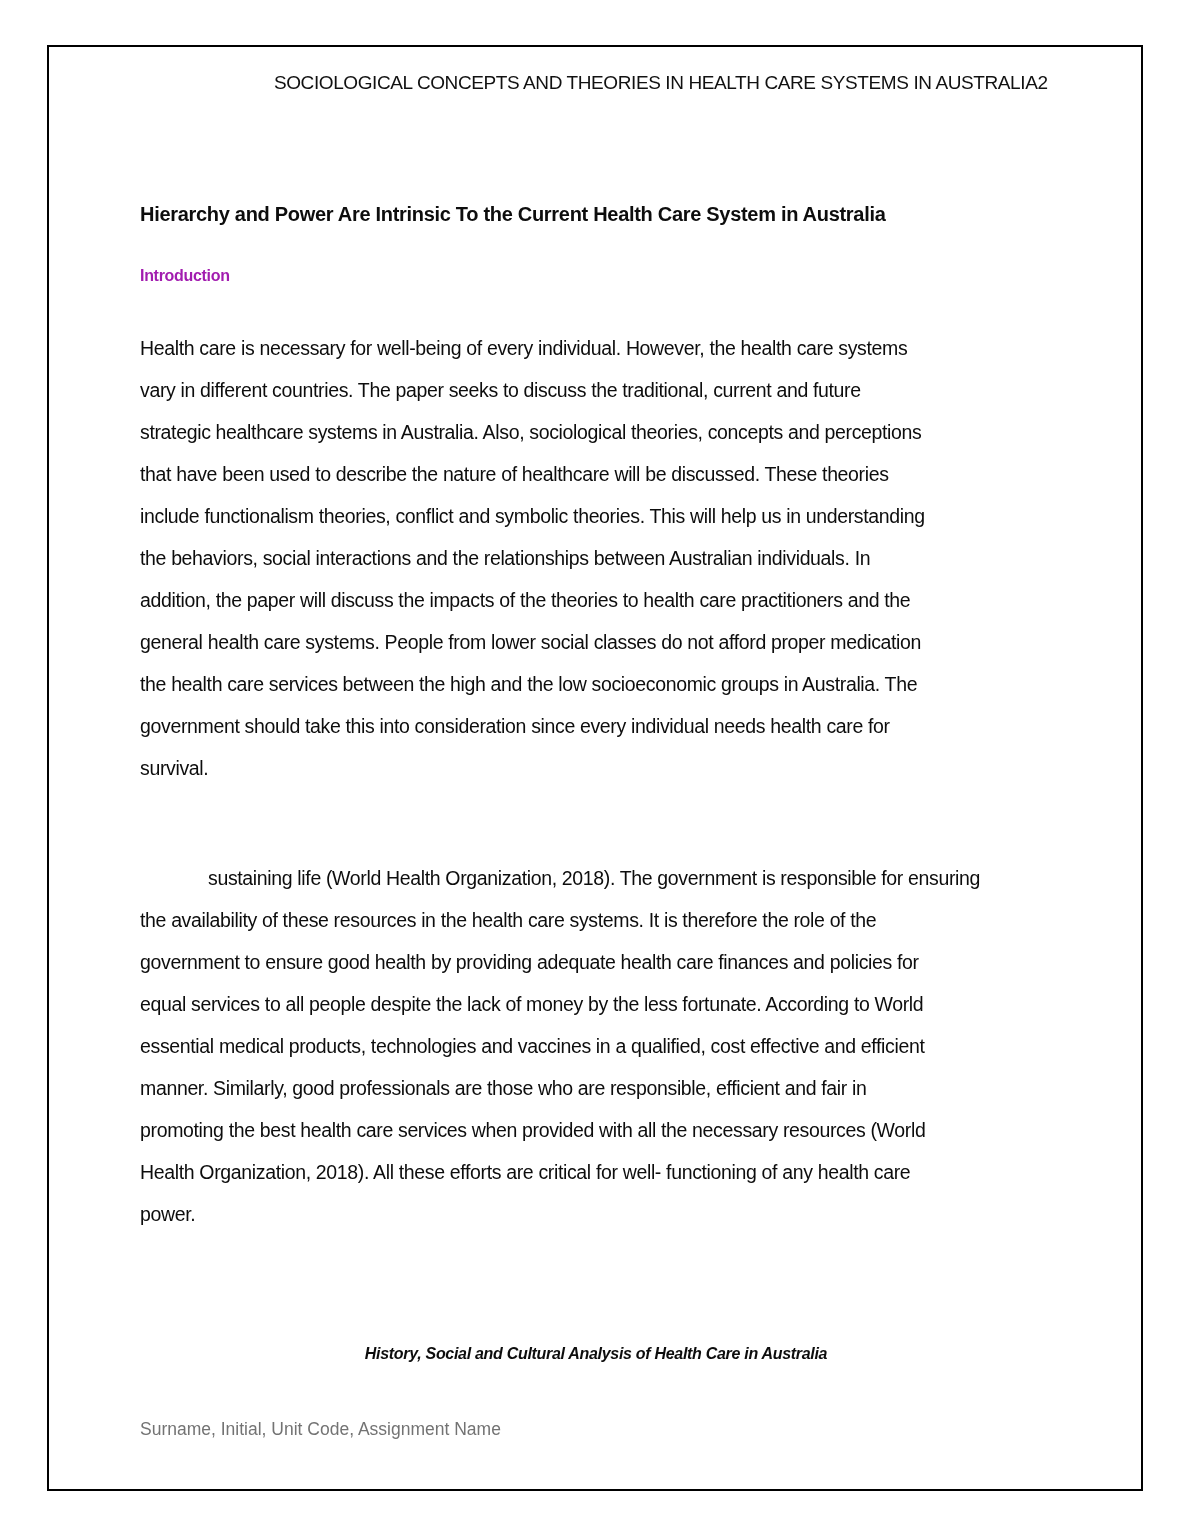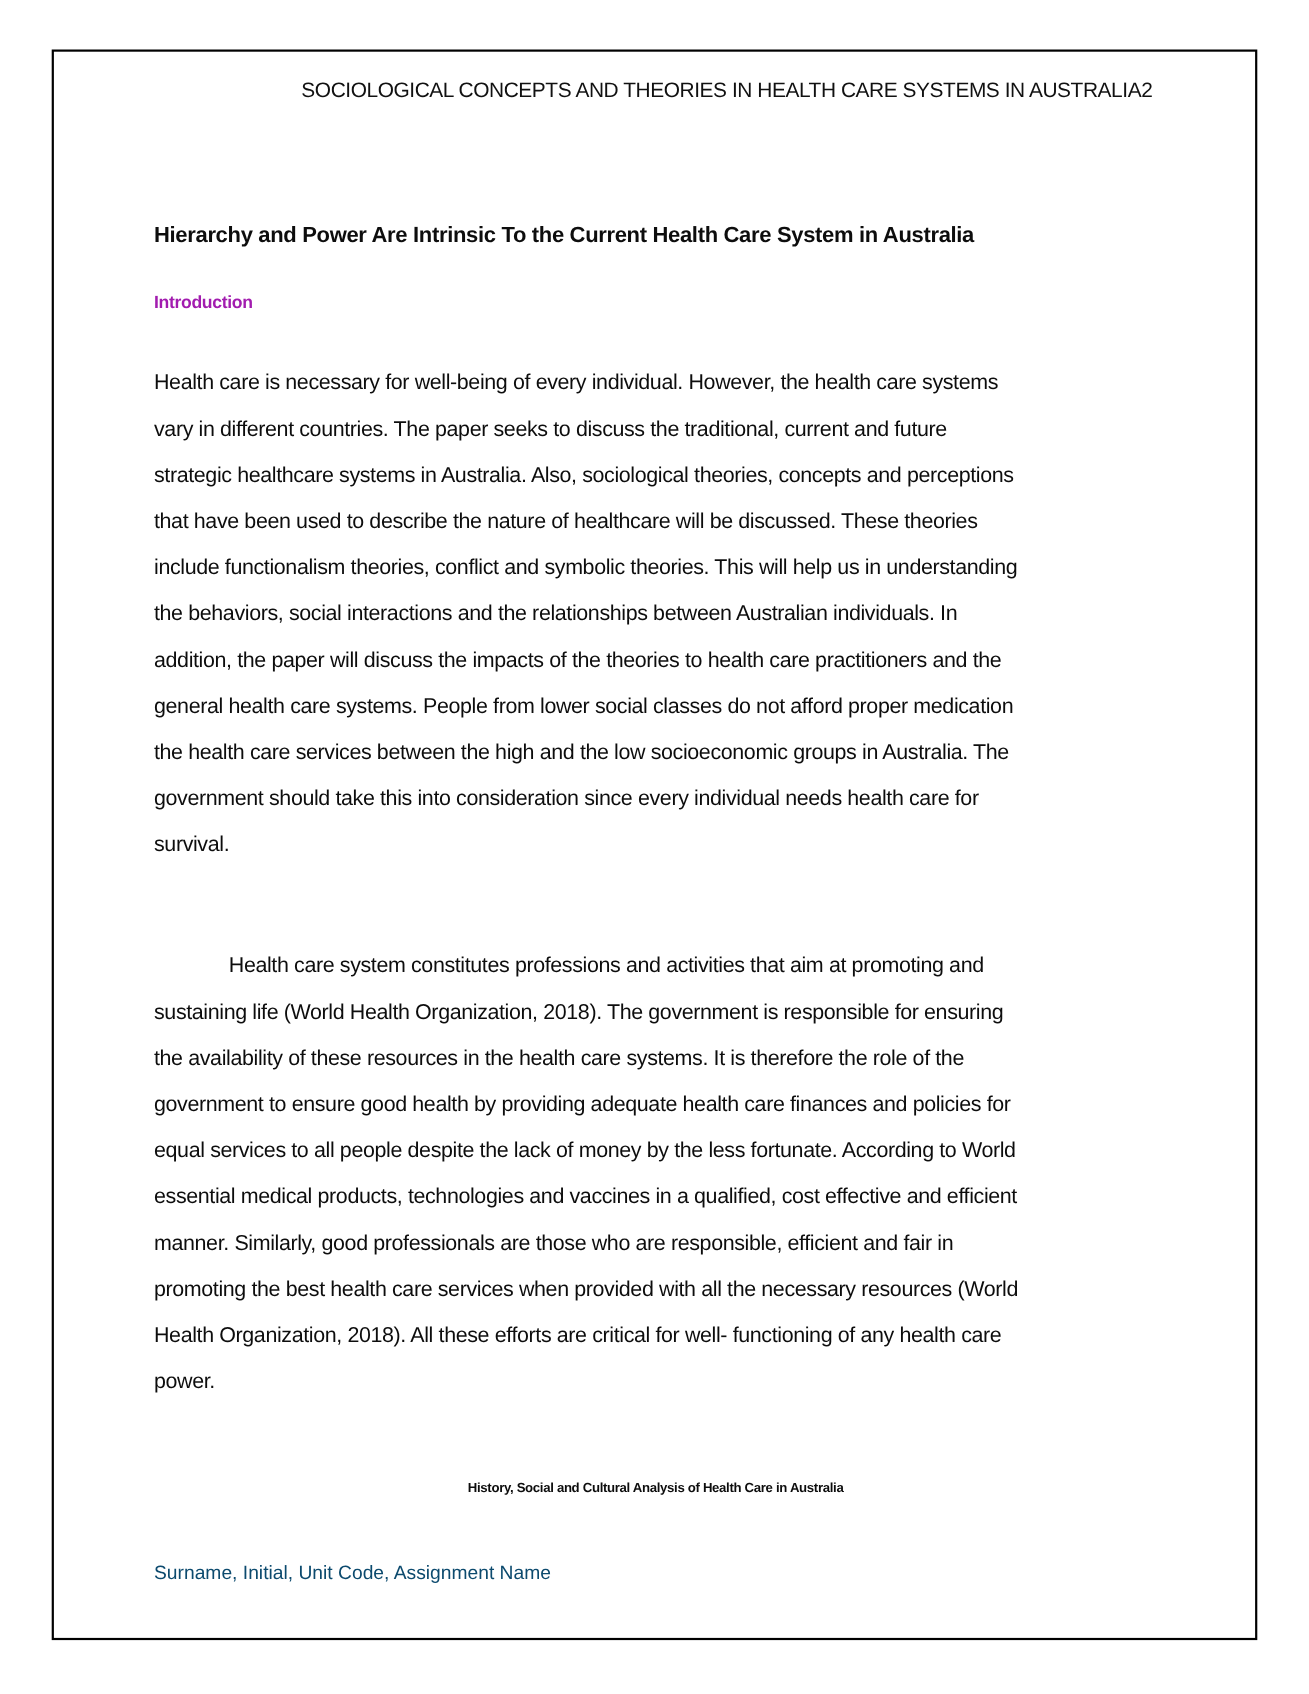--- a/index.html
+++ b/index.html
@@ -79,31 +79,32 @@
   .para-1 { top: 327px; }
   .para-2 { top: 857px; }
   .indent-first .line:first-child { padding-left: 68px; }
   .section-heading {
     position: absolute;
     left: 140px;
     top: 1345px;
     width: 912px;
     margin: 0;
     text-align: center;
-    font-size: 12px;
+    font-size: 16px;
     font-weight: bold;
     letter-spacing: -0.3px;
     color: #0d0d0d;
+    font-style: italic;
   }
   .footer-note {
     position: absolute;
     left: 140px;
     top: 1419px;
     font-size: 17.5px;
-    color: #0c4a6e;
+    color: #737373;
     letter-spacing: 0;
   }
 </style>
 </head>
 <body>
 
 <div class="page-border"></div>
 
 <div class="header-row">
   <span class="running-head">SOCIOLOGICAL CONCEPTS AND THEORIES IN HEALTH CARE SYSTEMS IN AUSTRALIA</span>
@@ -122,21 +123,20 @@
     <div class="line">include functionalism theories, conflict and symbolic theories. This will help us in understanding</div>
     <div class="line">the behaviors, social interactions and the relationships between Australian individuals. In</div>
     <div class="line">addition, the paper will discuss the impacts of the theories to health care practitioners and the</div>
     <div class="line">general health care systems. People from lower social classes do not afford proper medication</div>
     <div class="line">the health care services between the high and the low socioeconomic groups in Australia. The</div>
     <div class="line">government should take this into consideration since every individual needs health care for</div>
     <div class="line">survival.</div>
   </div>
 
 <div class="para para-2 indent-first">
-    <div class="line">Health care system constitutes professions and activities that aim at promoting and</div>
     <div class="line">sustaining life (World Health Organization, 2018). The government is responsible for ensuring</div>
     <div class="line">the availability of these resources in the health care systems. It is therefore the role of the</div>
     <div class="line">government to ensure good health by providing adequate health care finances and policies for</div>
     <div class="line">equal services to all people despite the lack of money by the less fortunate. According to World</div>
     <div class="line">essential medical products, technologies and vaccines in a qualified, cost effective and efficient</div>
     <div class="line">manner. Similarly, good professionals are those who are responsible, efficient and fair in</div>
     <div class="line">promoting the best health care services when provided with all the necessary resources (World</div>
     <div class="line">Health Organization, 2018). All these efforts are critical for well- functioning of any health care</div>
     <div class="line">power.</div>
   </div>

